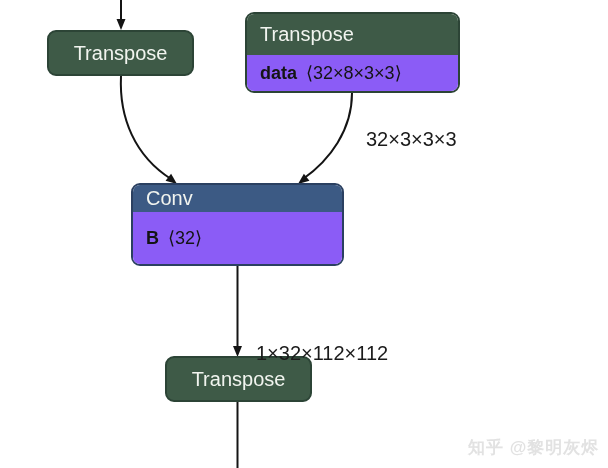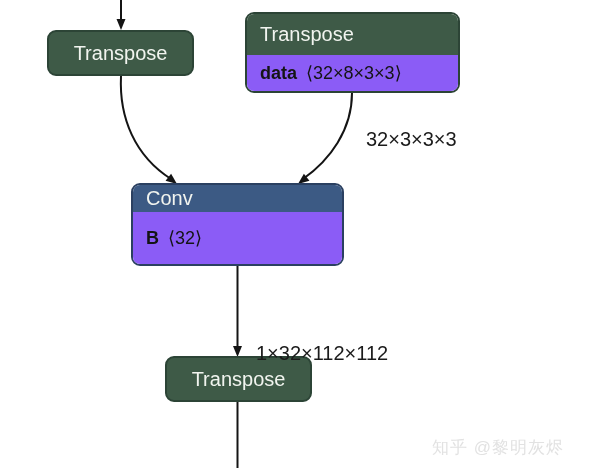--- a/index.html
+++ b/index.html
@@ -59,26 +59,27 @@
 
   .edge-label {
     position: absolute;
     white-space: nowrap;
     color: #1b1b1b;
     font-size: 20px;
   }
 
   .watermark {
     position: absolute;
-    left: 432px;
+    left: 468px;
     top: 436px;
     font-size: 17px;
     color: #e2e2e2;
     letter-spacing: 1px;
     white-space: nowrap;
+    font-weight: bold;
   }
 
   
   #n1 { left: 47px;  top: 30px;  width: 147px; height: 46px; }
   #n2 { left: 245px; top: 12px;  width: 215px; height: 81px; }
   #n3 { left: 131px; top: 183px; width: 213px; height: 83px; }
   #n4 { left: 165px; top: 356px; width: 147px; height: 46px; }
 
   
   #l1 { left: 132px; top: 127px; }

